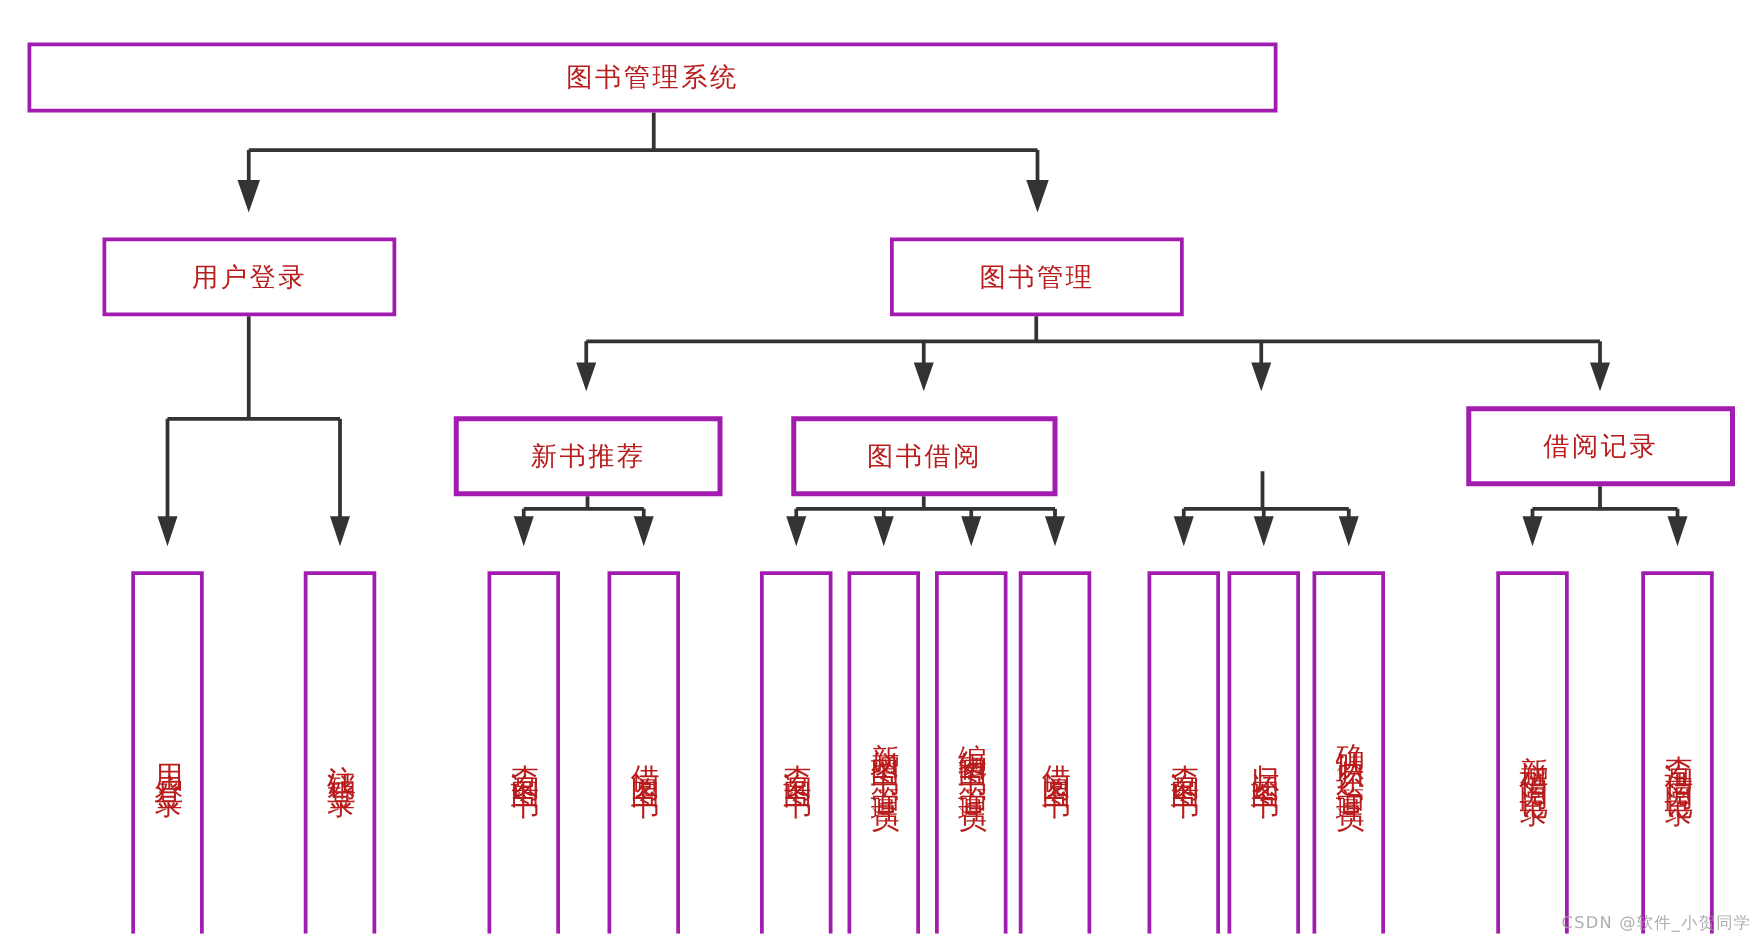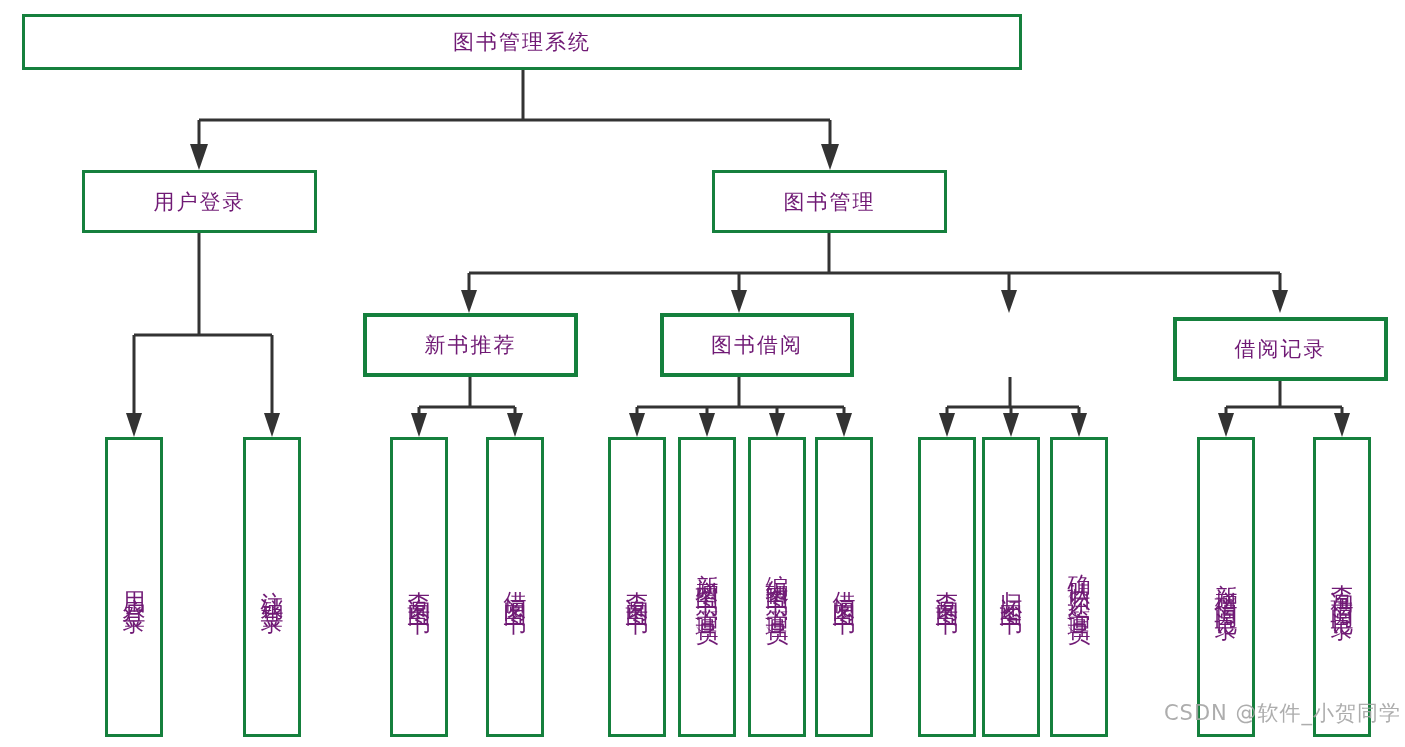--- a/index.html
+++ b/index.html
@@ -18,48 +18,49 @@
   #connectors {
     position: absolute;
     left: 0; top: 0;
     width: 1405px;
     height: 747px;
   }
   .box {
     position: absolute;
     box-sizing: border-box;
     background: #ffffff;
-    border: 3px solid #15803d;
+    border: 3px solid #a21caf;
     display: flex;
     align-items: center;
     justify-content: center;
-    color: #701a75;
+    color: #b91c1c;
     font-size: 21px;
     letter-spacing: 2px;
     text-align: center;
     z-index: 2;
+    margin-top: 20px;
   }
   .box.lv2 {
     border-width: 4px;
   }
   .leaf {
     width: 58px;
     height: 300px;
     top: 437px;
     writing-mode: vertical-rl;
     text-orientation: mixed;
     font-size: 23px;
     letter-spacing: 7px;
     line-height: 1;
   }
   .watermark {
     position: absolute;
     right: 4px;
-    bottom: 20px;
-    font-size: 21px;
+    bottom: 0;
+    font-size: 13px;
     color: rgba(164, 164, 164, 0.9);
     letter-spacing: 1px;
     z-index: 5;
     white-space: nowrap;
   }
 </style>
 </head>
 <body>
 
 <div id="canvas">
@@ -110,22 +111,22 @@
       <polygon points="1334,413 1350,413 1342,437"></polygon>
     </g>
   </svg>
 
   <div class="box" style="left:22px; top:14px; width:1000px; height:56px;">图书管理系统</div>
 
   <div class="box" style="left:82px; top:170px; width:235px; height:63px;">用户登录</div>
   <div class="box lv2" style="left:363px; top:313px; width:215px; height:64px;">新书推荐</div>
 
   <div class="box" style="left:712px; top:170px; width:235px; height:63px;">图书管理</div>
-  <div class="box lv2" style="left:660px; top:313px; width:194px; height:64px;">图书借阅</div>
-  <div class="box lv2" style="left:1173px; top:317px; width:215px; height:64px;">借阅记录</div>
+  <div class="box lv2" style="left:633px; top:313px; width:213px; height:64px;">图书借阅</div>
+  <div class="box lv2" style="left:1173px; top:305px; width:215px; height:64px;">借阅记录</div>
 
   <div class="box leaf" style="left:105px;">用户登录</div>
   <div class="box leaf" style="left:243px;">注销登录</div>
 
   <div class="box leaf" style="left:390px;">查询图书</div>
   <div class="box leaf" style="left:486px;">借阅图书</div>
 
   <div class="box leaf" style="left:608px;">查询图书</div>
   <div class="box leaf" style="left:678px;">新增图书（管理员）</div>
   <div class="box leaf" style="left:748px;">编辑图书（管理员）</div>

